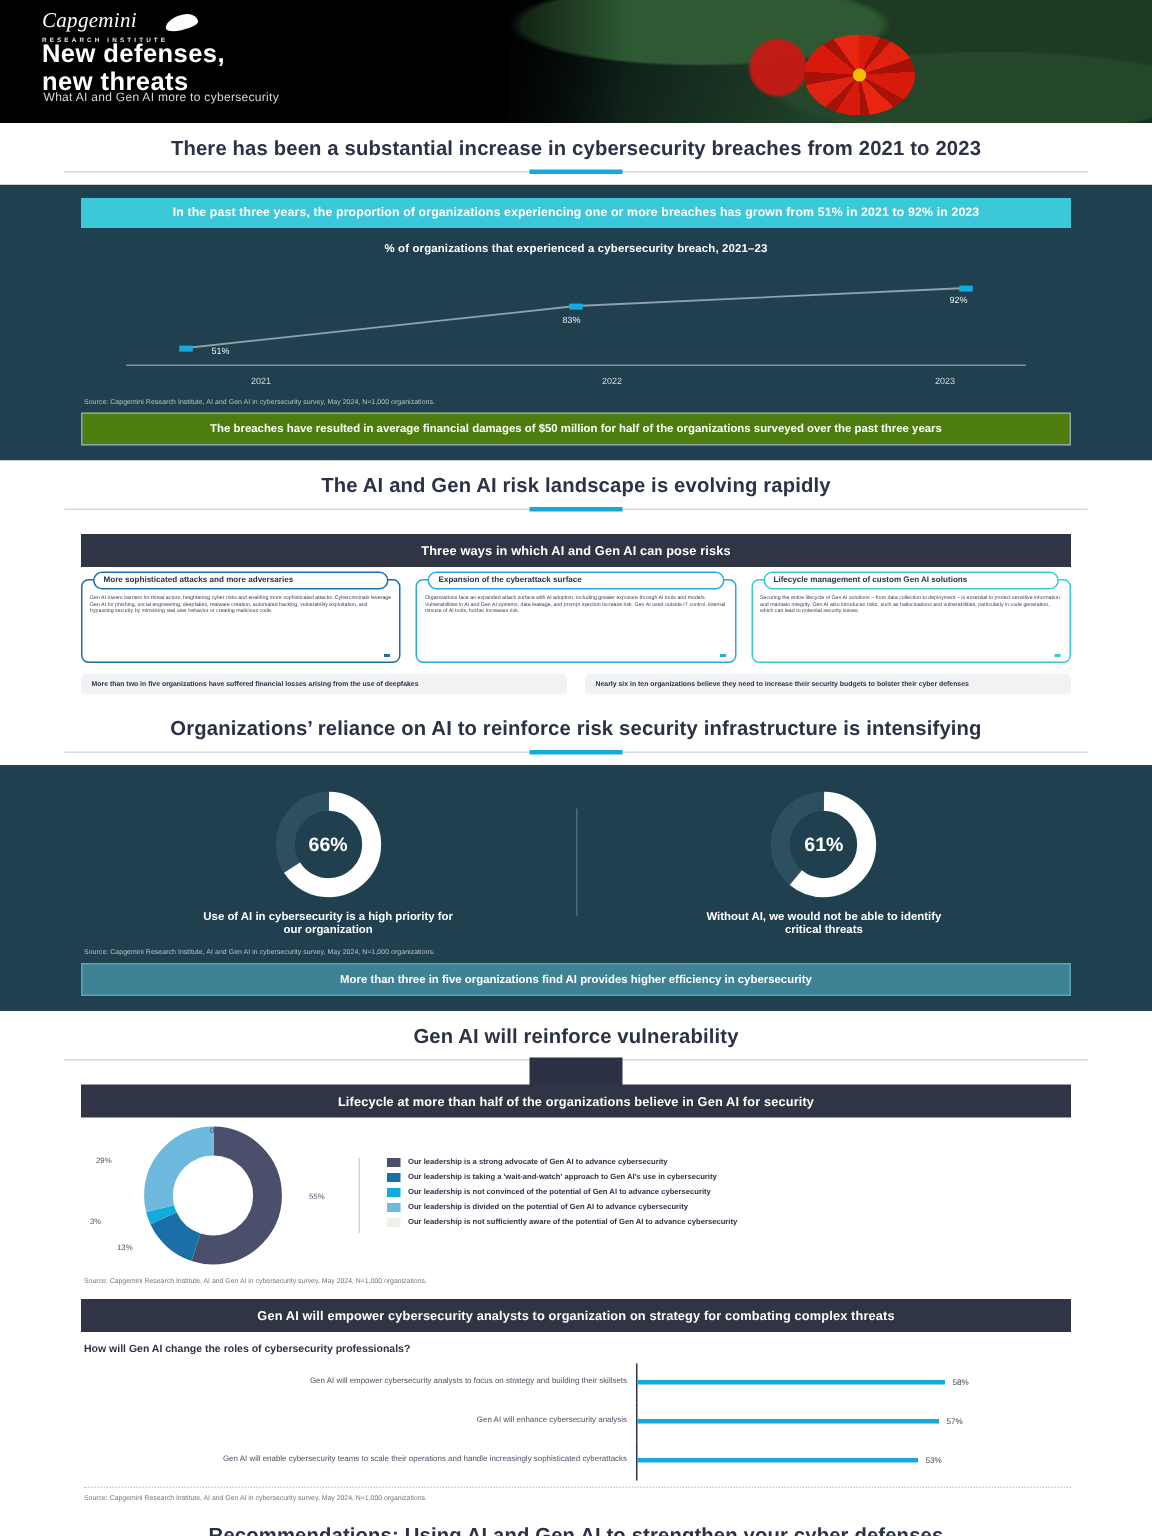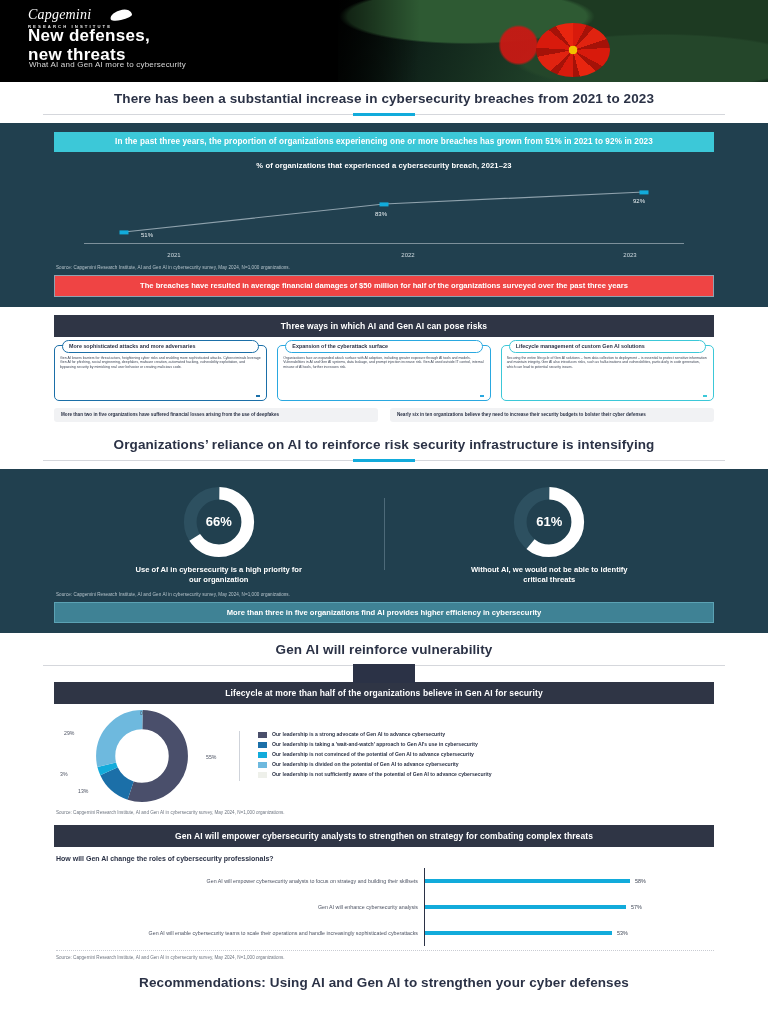--- a/index.html
+++ b/index.html
@@ -66,21 +66,21 @@
   
   .dark { background:#21404f; padding: 9px 0 10px; }
   .inner { width: 660px; margin: 0 auto; }
 
   .banner-teal {
     background:#3CC8D8; color:#fff; text-align:center;
     font-size: 8.2px; font-weight:700; line-height:1.3; padding: 5px 10px;
     letter-spacing:.1px;
   }
   .banner-slate {
-    background:#ef4444; color:#fff; text-align:center;
+    background:#4d7c0f; color:#fff; text-align:center;
     font-size: 7.6px; font-weight:700; line-height:1.3; padding: 5px 10px;
     border: 1px solid #8fa2b0;
   }
   .chart-sub { color:#fff; text-align:center; font-size:7.6px; font-weight:700;
     margin: 9px 0 4px; letter-spacing:.1px; }
   .source { color:#b6c3cb; font-size:4.6px; margin: 5px 0 5px 2px; letter-spacing:.05px; }
 
   
   .linechart { position:relative; height: 86px; margin: 0 30px; }
   .linechart svg { position:absolute; inset:0; }
@@ -193,20 +193,26 @@
         <div class="lc-xlab" style="left:15%">2021</div>
         <div class="lc-xlab" style="left:54%">2022</div>
         <div class="lc-xlab" style="left:91%">2023</div>
       </div>
 
       <div class="source">Source: Capgemini Research Institute, AI and Gen AI in cybersecurity survey, May 2024, N=1,000 organizations.</div>
       <div class="banner-slate">The breaches have resulted in average financial damages of $50 million for half of the organizations surveyed over the past three years</div>
     </div>
   </div>
 
+  <div class="sec-title">
+    <h2>The AI and Gen AI risk landscape is evolving rapidly</h2>
+    <div class="rule">
+        <div class="tick"></div>
+      </div>
+  </div>
 
   <div class="white-block">
     <div class="inner">
       <div class="dark-head">Three ways in which AI and Gen AI can pose risks</div>
       <div class="cards">
         <div class="card c1">
           <div class="card-head">More sophisticated attacks and more adversaries</div>
           <div class="card-body">Gen AI lowers barriers for threat actors, heightening cyber risks and enabling more sophisticated attacks. Cybercriminals leverage Gen AI for phishing, social engineering, deepfakes, malware creation, automated hacking, vulnerability exploitation, and bypassing security by mimicking real user behavior or creating malicious code.</div>
           <div class="card-dot"></div>
         </div>
@@ -312,21 +318,21 @@
             <span class="leg-tx">Our leadership is not sufficiently aware of the potential of Gen AI to advance cybersecurity</span>
           </div>
         </div>
       </div>
       <div class="src-dark">Source: Capgemini Research Institute, AI and Gen AI in cybersecurity survey, May 2024, N=1,000 organizations.</div>
     </div>
   </div>
 
   <div class="white-block" style="padding-top:4px">
     <div class="inner">
-      <div class="dark-head">Gen AI will empower cybersecurity analysts to strengthen on strategy for combating complex threats</div>
+      <div class="dark-head">Gen AI will empower cybersecurity analysts to organization on strategy for combating complex threats</div>
       <div class="barq">How will Gen AI change the roles of cybersecurity professionals?</div>
       <div class="bars">
         <div class="bar-row">
           <div class="bar-lab">Gen AI will empower cybersecurity analysts to focus on strategy and building their skillsets</div>
           <div class="bar-axis"></div>
           <div class="bar-fill" style="width:205px"></div>
           <div class="bar-val">58%</div>
         </div>
         <div class="bar-row">
           <div class="bar-lab">Gen AI will enhance cybersecurity analysis</div>

